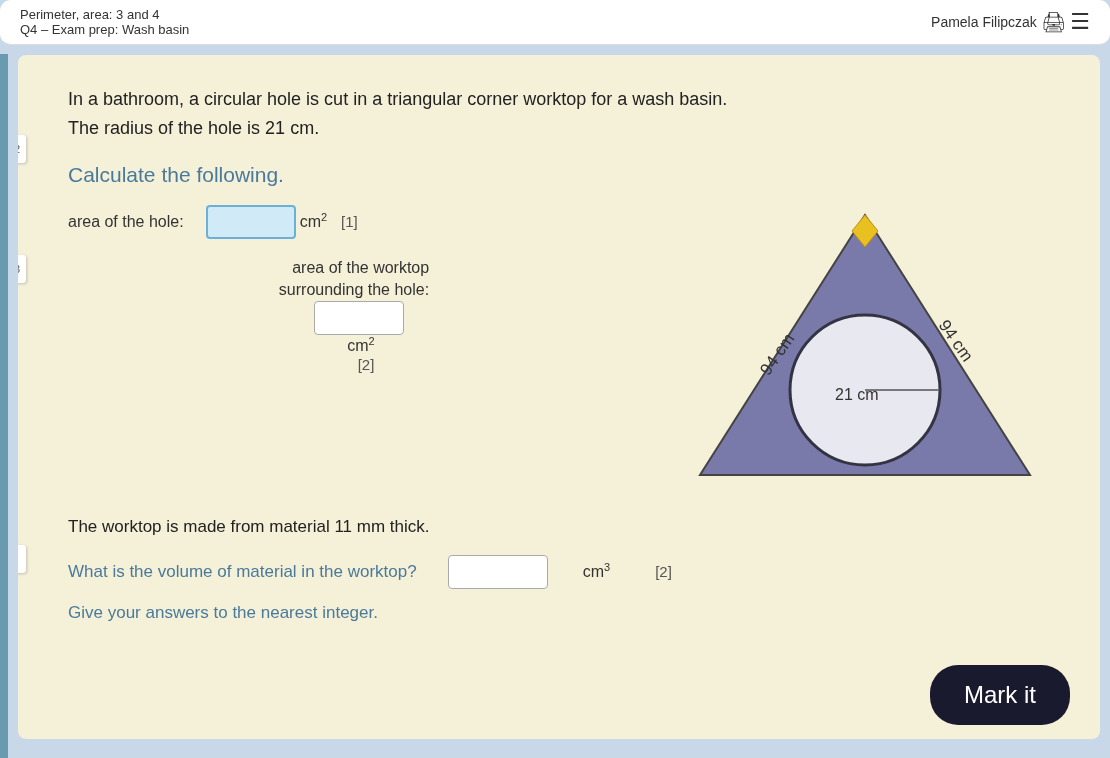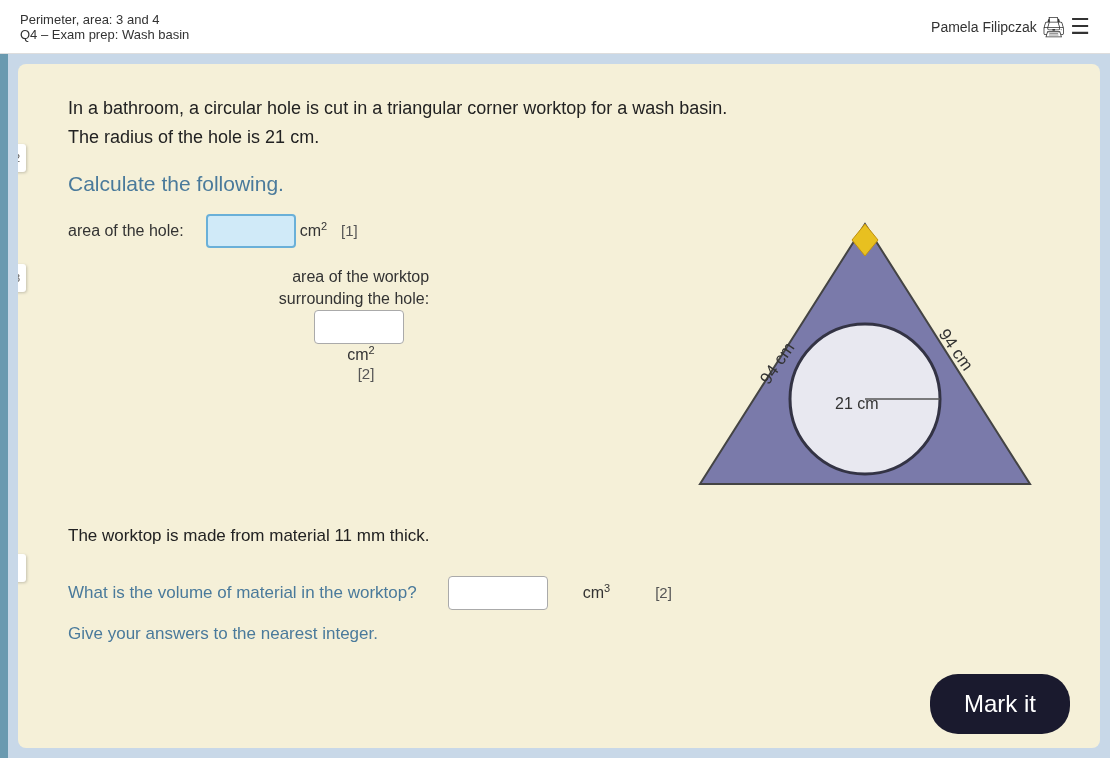--- a/index.html
+++ b/index.html
@@ -12,22 +12,23 @@
       position: relative;
     }
 
     
     .header {
       background: white;
       display: flex;
       align-items: center;
       justify-content: space-between;
       padding: 16px 20px;
-      height: 54px;
+      height: 45px;
       border-bottom: 1px solid #ddd;
+      border-radius: 11px;
     }
     .header-left {
       display: flex;
       flex-direction: column;
     }
     .header-breadcrumb {
       font-size: 13px;
       color: #333;
     }
     .header-right {
@@ -180,21 +181,21 @@
     }
 
     
     .volume-section {
       margin-top: 28px;
     }
 
     .thick-text {
       font-size: 17px;
       color: #222;
-      margin-bottom: 30px;
+      margin-bottom: 18px;
     }
 
     .volume-row {
       display: flex;
       align-items: center;
       gap: 31px;
       margin-bottom: 14px;
     }
 
     .volume-question {

